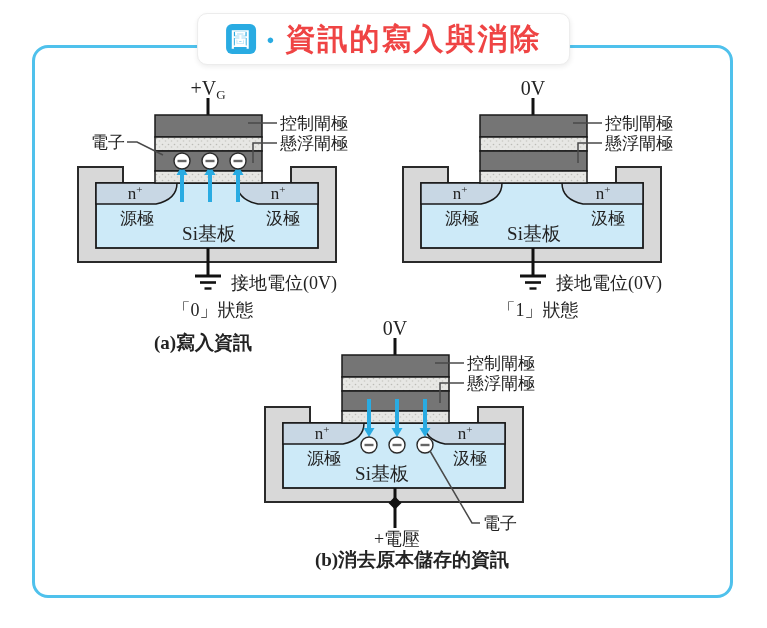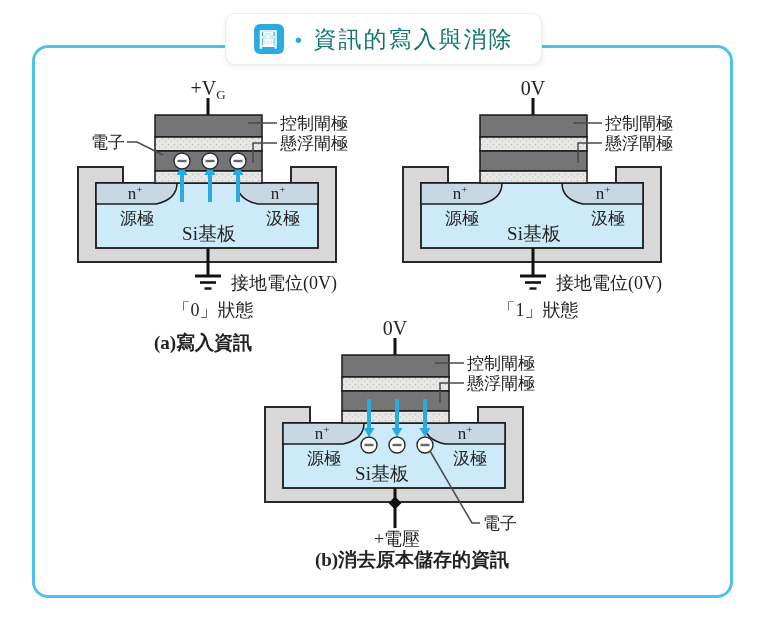--- a/index.html
+++ b/index.html
@@ -13,21 +13,21 @@
   
   .title-box{position:absolute;left:50%;top:13px;transform:translateX(-50%);
              height:50px;padding:0 28px;background:#ffffff;border:1px solid #ececec;
              border-radius:10px;box-shadow:0 2px 5px rgba(0,0,0,.07);
              display:flex;align-items:center;gap:11px;z-index:2;white-space:nowrap;}
   .fig-tag{width:30px;height:30px;background:#29abe2;color:#ffffff;border-radius:6px;
            display:flex;align-items:center;justify-content:center;
            font-size:20px;font-weight:bold;line-height:1;}
   .fig-num{color:#29abe2;font-size:30px;font-weight:bold;letter-spacing:2px;line-height:1;}
   .fig-bullet{color:#29abe2;font-size:13px;line-height:1;}
-  .fig-title{color:#0f766e;font-size:23px;font-weight:normal;letter-spacing:2px;line-height:1;}
+  .fig-title{color:#ef4444;font-size:30px;font-weight:bold;letter-spacing:2px;line-height:1;}
 
   svg.diagram{position:absolute;left:0;top:0;z-index:1;}
 
   .t-cjk{font-family:"Liberation Serif","DejaVu Serif",serif;font-size:17px;fill:#232323;}
   .t-md{font-size:18px;}
   .t-lg{font-size:19px;}
   .t-term{font-size:20px;}
   .t-bold{font-weight:bold;font-size:19px;}
   .wire{stroke:#111111;stroke-width:3;}
   .ptr{stroke:#4a4a4a;stroke-width:1.5;fill:none;}

